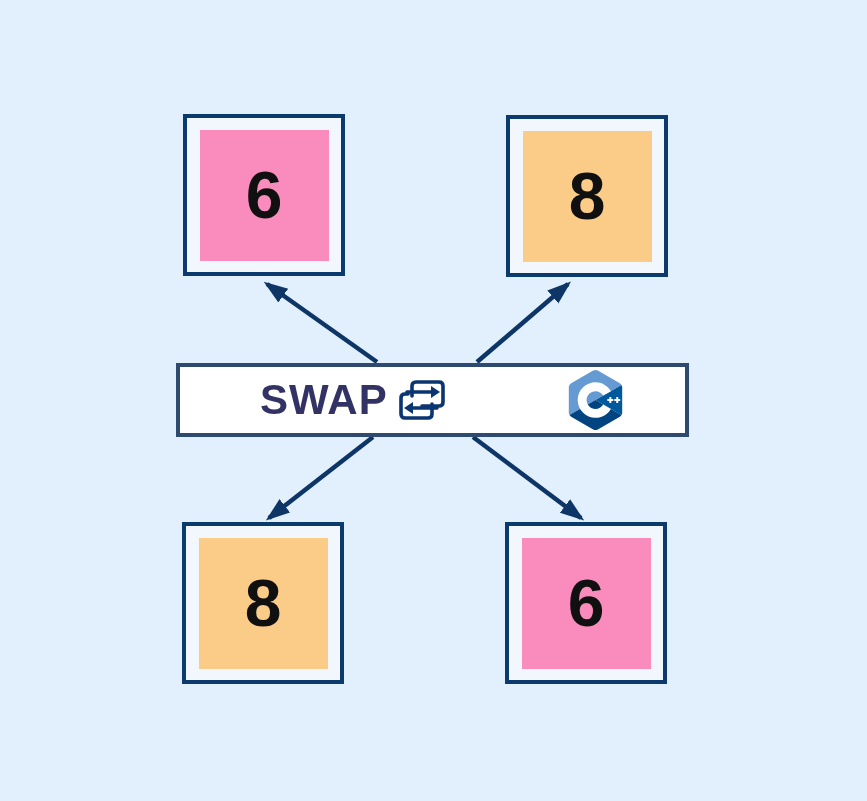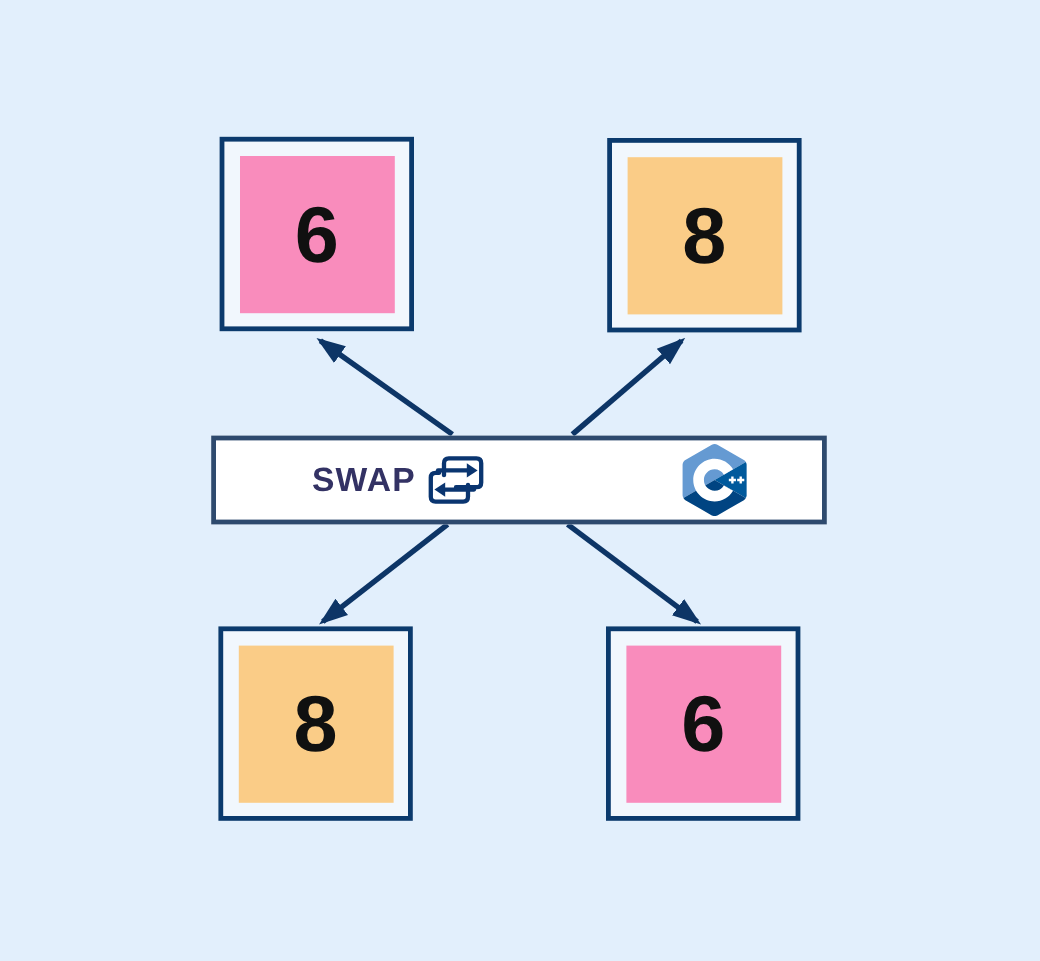--- a/index.html
+++ b/index.html
@@ -65,21 +65,21 @@
     justify-content: space-between;
     padding-left: 80px;
     padding-right: 62px;
   }
   .banner-left {
     display: flex;
     align-items: center;
     gap: 10px;
   }
   .swap-label {
-    font-size: 28px;
+    font-size: 42px;
     font-weight: 700;
     letter-spacing: 1px;
     color: #333264;
     line-height: 1;
   }
   .swap-icon-svg { width: 48px; height: 48px; display: block; }
   .cpp-logo-svg  { width: 55px; height: 60px; display: block; }
 </style>
 </head>
 <body>

